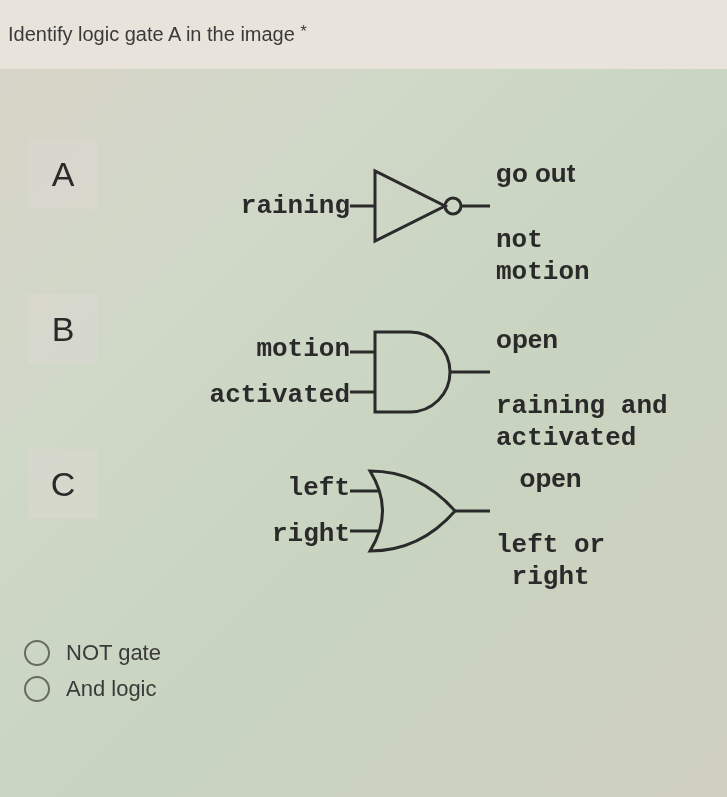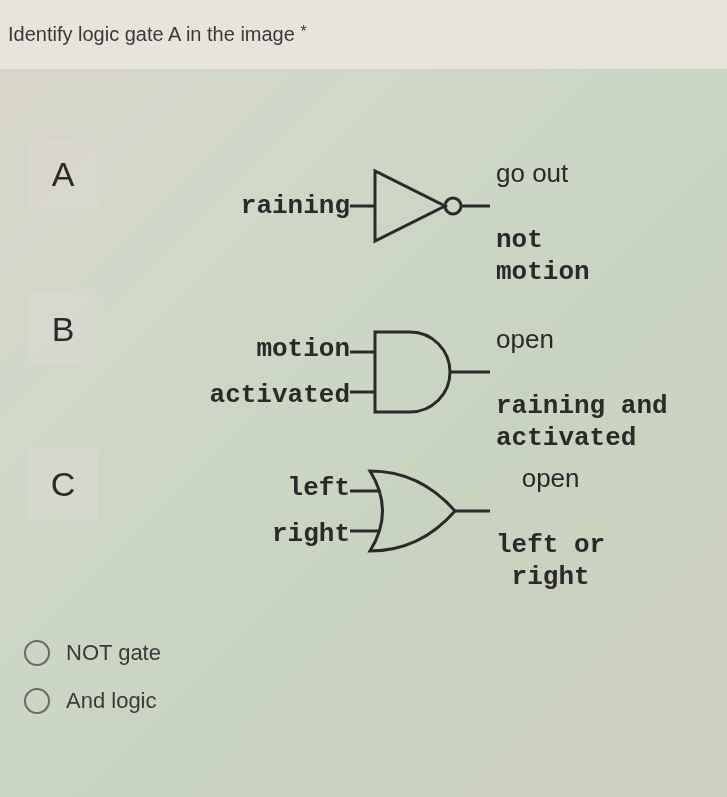--- a/index.html
+++ b/index.html
@@ -60,28 +60,28 @@
   }
   .output {
     font-family: "Courier New", monospace;
     font-size: 26px;
     color: #2a2a2a;
     font-weight: bold;
     line-height: 1.25;
     white-space: pre-line;
     margin-left: 6px;
   }
-  .output .top { font-family: Arial, sans-serif; font-weight: 400; font-size: 26px;}
+  .output .top { font-family: Arial, sans-serif; font-weight: 700; font-size: 26px;}
   .options {
     position: absolute;
     left: 24px;
     top: 640px;
     display: flex;
     flex-direction: column;
-    gap: 22px;
+    gap: 10px;
   }
   .option {
     display: flex;
     align-items: center;
     gap: 16px;
     cursor: pointer;
   }
   .radio {
     width: 26px;
     height: 26px;

